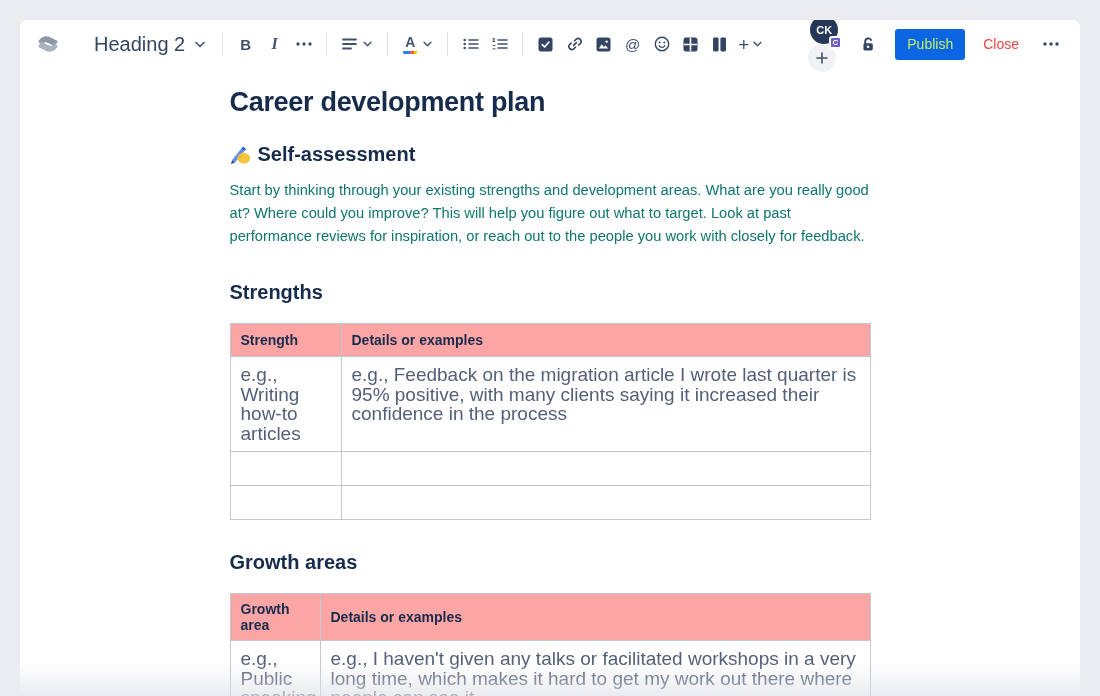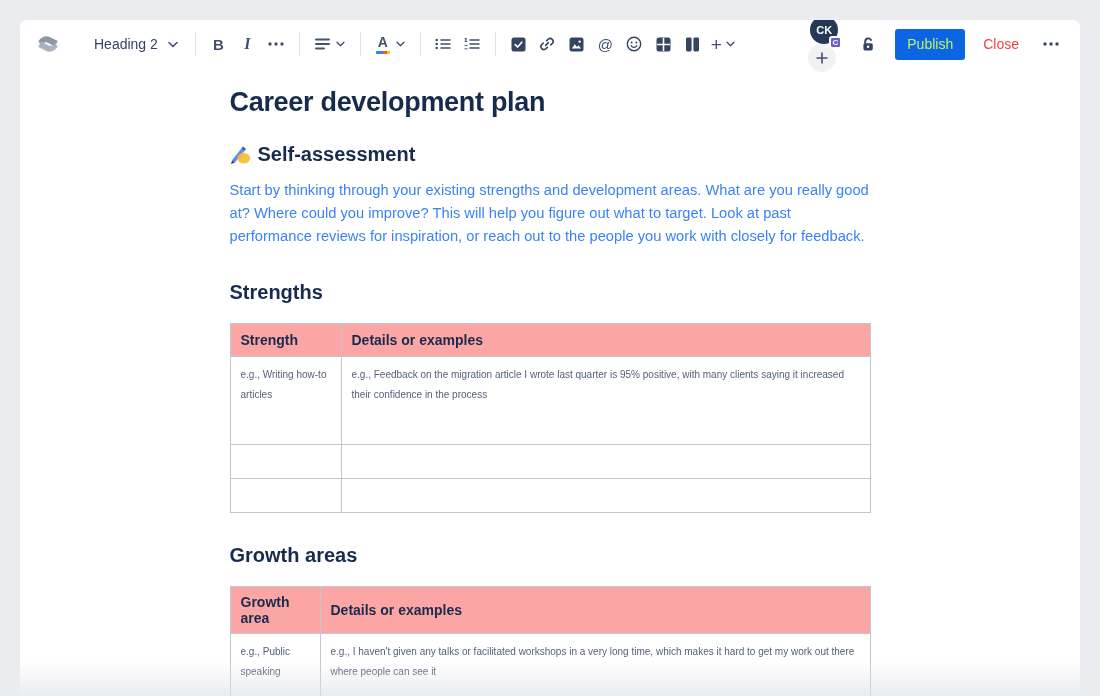--- a/index.html
+++ b/index.html
@@ -26,21 +26,21 @@
     height:48px; display:flex; align-items:center;
     padding:0 16px 0 8px; background:#fff;
   }
   .logo-btn { width:40px; height:36px; display:flex; align-items:center; justify-content:center; border-radius:4px; margin-right:18px; cursor:pointer; }
   .tbtn {
     height:30px; min-width:27px; padding:0 3px;
     display:flex; align-items:center; justify-content:center;
     border-radius:3px; color:#42526e; cursor:pointer; border:none; background:transparent;
     font-family:"Liberation Sans", sans-serif;
   }
-  .style-btn { font-size:14px; color:#344563; gap:10px; padding:0 8px; min-width:84px; }
+  .style-btn { font-size:20px; color:#344563; gap:10px; padding:0 8px; min-width:84px; }
   .bold-glyph { font-weight:700; font-size:15px; }
   .italic-glyph { font-style:italic; font-family:"Liberation Serif", serif; font-size:16px; font-weight:600; }
   .at-glyph { font-size:15px; font-weight:400; }
   .plus-glyph { font-size:19px; font-weight:400; line-height:1; }
   .tdivider { width:1px; height:24px; background:#dfe1e6; margin:0 9px; flex:0 0 auto; }
   .tgroup { display:flex; align-items:center; gap:2px; }
   .color-a { font-size:14px; font-weight:700; line-height:1; display:flex; flex-direction:column; align-items:center; gap:2px; }
   .color-bar { display:flex; width:14px; height:3px; border-radius:1px; overflow:hidden; }
   .color-bar i { display:block; height:100%; }
 
@@ -78,34 +78,34 @@
   }
 
   
   .content { width:641px; margin:18px auto 0; }
   .doc-title {
     font-size:27px; font-weight:600; color:#172b4d; letter-spacing:-0.3px;
     line-height:32px; cursor:text;
   }
   .h2-row { margin-top:25px; display:flex; align-items:center; gap:7px; cursor:text; }
   .h2-text { font-size:20px; font-weight:700; color:#172b4d; }
-  .intro { margin-top:13px; font-size:14.7px; line-height:23px; color:#3b82f6; cursor:text; }
+  .intro { margin-top:13px; font-size:14.7px; line-height:23px; color:#0f766e; cursor:text; }
   .h3-text { font-size:20px; font-weight:700; color:#172b4d; cursor:text; }
   .mt-h3-1 { margin-top:33px; }
   .mt-h3-2 { margin-top:31px; }
 
   table.doc-table { width:100%; border-collapse:collapse; table-layout:fixed; margin-top:19px; }
   .doc-table th {
     background:#fca5a5; border:1px solid #c1c7d0;
     padding:7px 10px; text-align:left; vertical-align:middle;
     font-size:14px; font-weight:700; color:#172b4d; height:33px; cursor:cell;
   }
   .doc-table td {
     border:1px solid #c1c7d0; padding:8px 10px; vertical-align:top;
-    font-size:10px; line-height:19.5px; color:#545f79; cursor:cell;
+    font-size:19px; line-height:19.5px; color:#545f79; cursor:cell;
   }
   .row-tall td { height:88px; }
   .row-empty td { height:34px; }
   .row-xtall td { height:120px; }
 
   svg { display:block; }
 </style>
 </head>
 <body>
 

